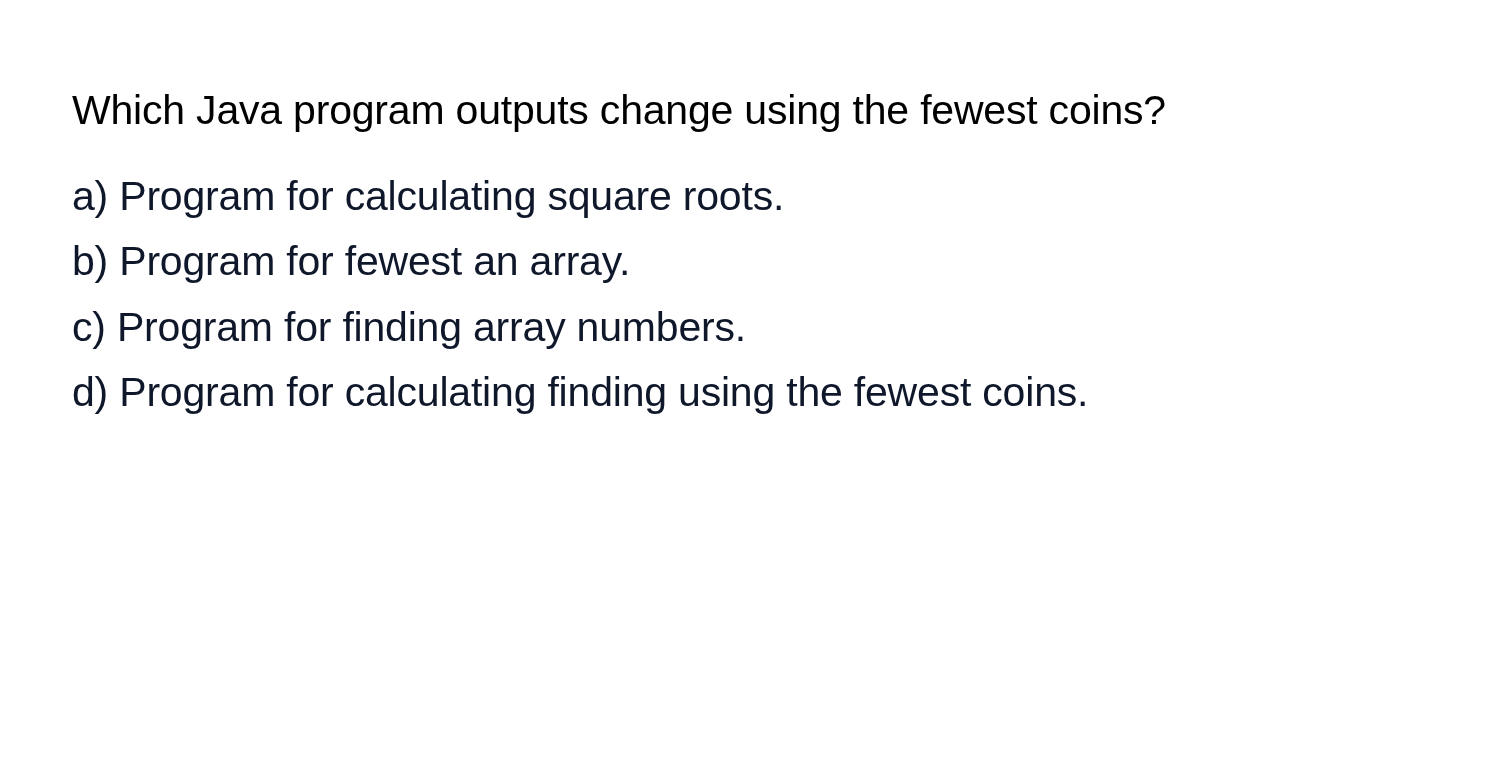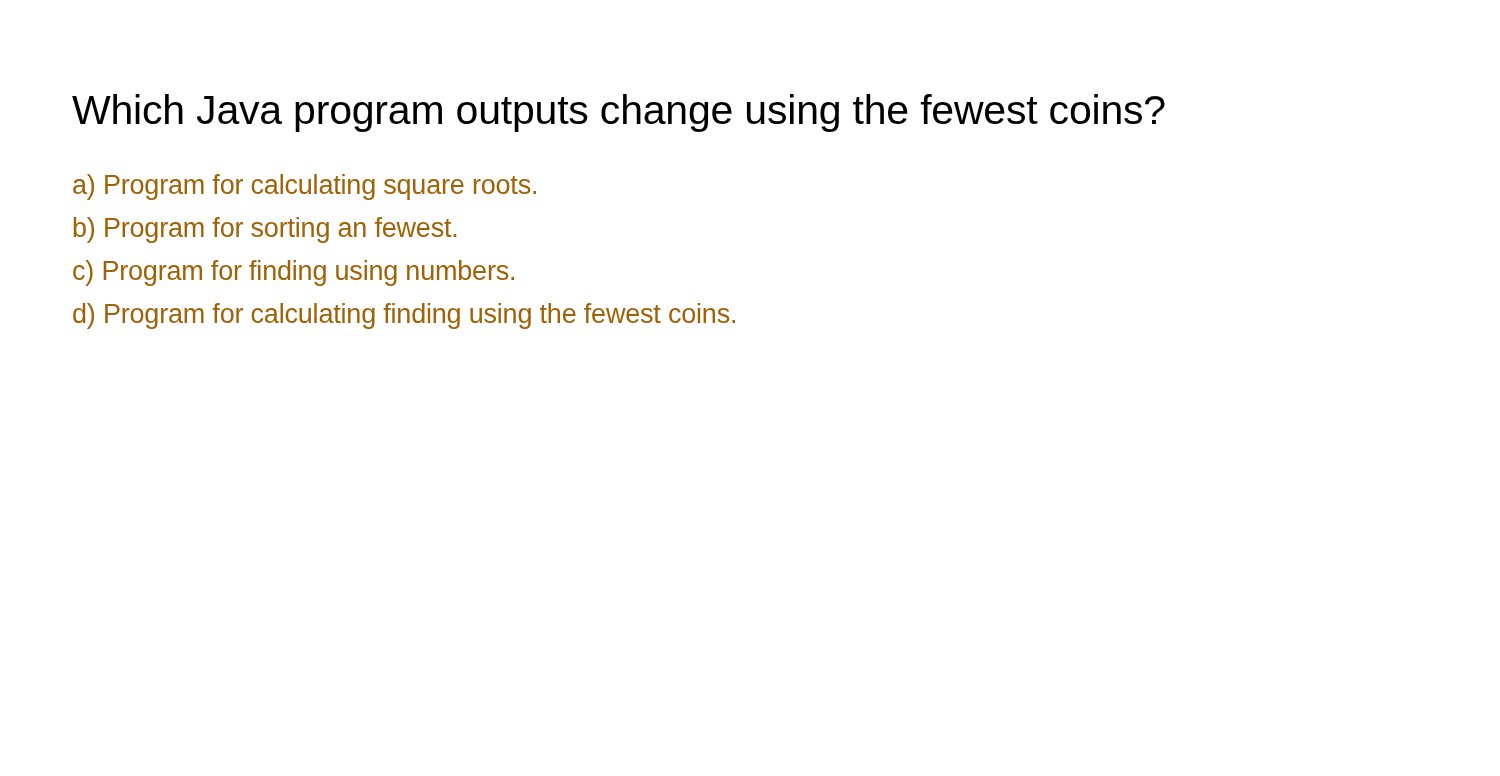--- a/index.html
+++ b/index.html
@@ -15,42 +15,42 @@
       padding: 78px 72px;
     }
     .question {
       font-size: 41px;
       line-height: 1.6;
       color: #000000;
       margin-bottom: 20px;
       letter-spacing: -0.2px;
     }
     .option {
-      font-size: 27px;
+      font-size: 41px;
       line-height: 1.6;
-      color: #a16207;
+      color: #0f172a;
       letter-spacing: -0.2px;
     }
   </style>
 </head>
 <body>
 
 <div class="question">Which Java program outputs change using the fewest coins?</div>
 
 <div class="option">
   <span>a)</span>
   <span>Program for calculating square roots.</span>
 </div>
 
 <div class="option">
   <span>b)</span>
-  <span>Program for sorting an fewest.</span>
+  <span>Program for fewest an array.</span>
 </div>
 
 <div class="option">
   <span>c)</span>
-  <span>Program for finding using numbers.</span>
+  <span>Program for finding array numbers.</span>
 </div>
 
 <div class="option">
   <span>d)</span>
   <span>Program for calculating finding using the fewest coins.</span>
 </div>
 
 </body></html>

